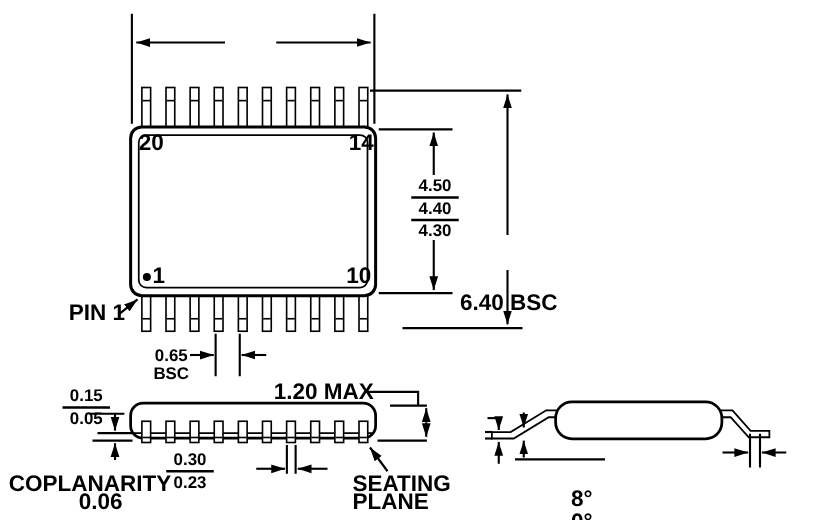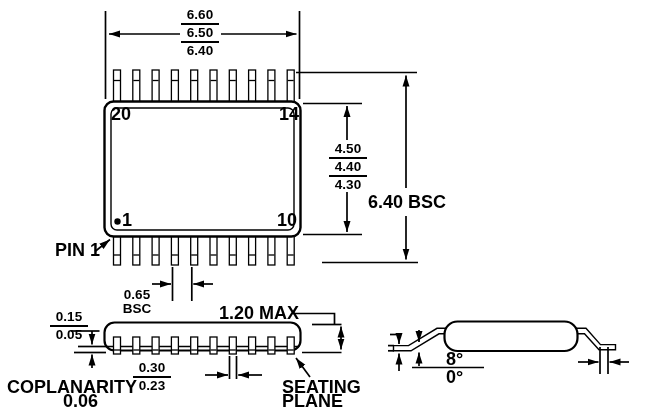--- a/index.html
+++ b/index.html
@@ -1,20 +1,20 @@
 <!DOCTYPE html>
 <html><head>
 <meta charset="utf-8">
 <style>
   html,body{margin:0;padding:0;background:#fff;}
   .canvas{position:relative;width:669px;height:416px;background:#ffffff;
           font-family:"Liberation Sans",sans-serif;font-weight:bold;color:#000;overflow:hidden;}
   .canvas svg{position:absolute;left:0;top:0;}
   .lbl{position:absolute;font-size:18px;line-height:14px;white-space:nowrap;}
-  .ctr{text-align:left;}
+  .ctr{text-align:right;margin-top:40px;}
   .stack{position:absolute;display:flex;flex-direction:column;align-items:center;
          font-size:13.5px;line-height:14px;text-align:center;}
   .stack .rule{height:2px;background:#000;align-self:stretch;margin:1px 0;}
 </style>
 </head>
 <body>
 
 <div class="canvas">
 
   <svg width="669" height="416" viewBox="0 0 669 416">
@@ -149,39 +149,32 @@
 
       <line x1="412" y1="367.5" x2="484" y2="367.5"></line>
 
       <line x1="600" y1="347" x2="600" y2="374"></line>
       <line x1="608" y1="347" x2="608" y2="374"></line>
       <line x1="578" y1="362" x2="598.5" y2="362" marker-end="url(#ah)"></line>
       <line x1="629" y1="362" x2="609.5" y2="362" marker-end="url(#ah)"></line>
     </g>
   </svg>
 
-  <div class="stack" style="left:181px;top:8px;width:38px">
-    <div>6.60</div>
-    <div class="rule"></div>
-    <div>6.50</div>
-    <div class="rule"></div>
-    <div>6.40</div>
-  </div>
 
   <div class="stack" style="left:329px;top:142px;width:38px">
     <div>4.50</div>
     <div class="rule"></div>
     <div>4.40</div>
     <div class="rule"></div>
     <div>4.30</div>
   </div>
 
   <div class="lbl ctr" style="left:368px;top:195px;width:76px">6.40 BSC</div>
 
-  <div class="stack" style="left:117px;top:288px;width:40px">
+  <div class="stack" style="left:117px;top:278px;width:40px">
     <div>0.65</div>
     <div>BSC</div>
   </div>
 
   <div class="lbl" style="left:55px;top:243px">PIN 1</div>
 
   <div class="lbl" style="left:111px;top:107px">20</div>
   <div class="lbl" style="left:279px;top:107px">14</div>
   <div class="lbl" style="left:122px;top:213px">1</div>
   <div class="lbl" style="left:277px;top:213px">10</div>

